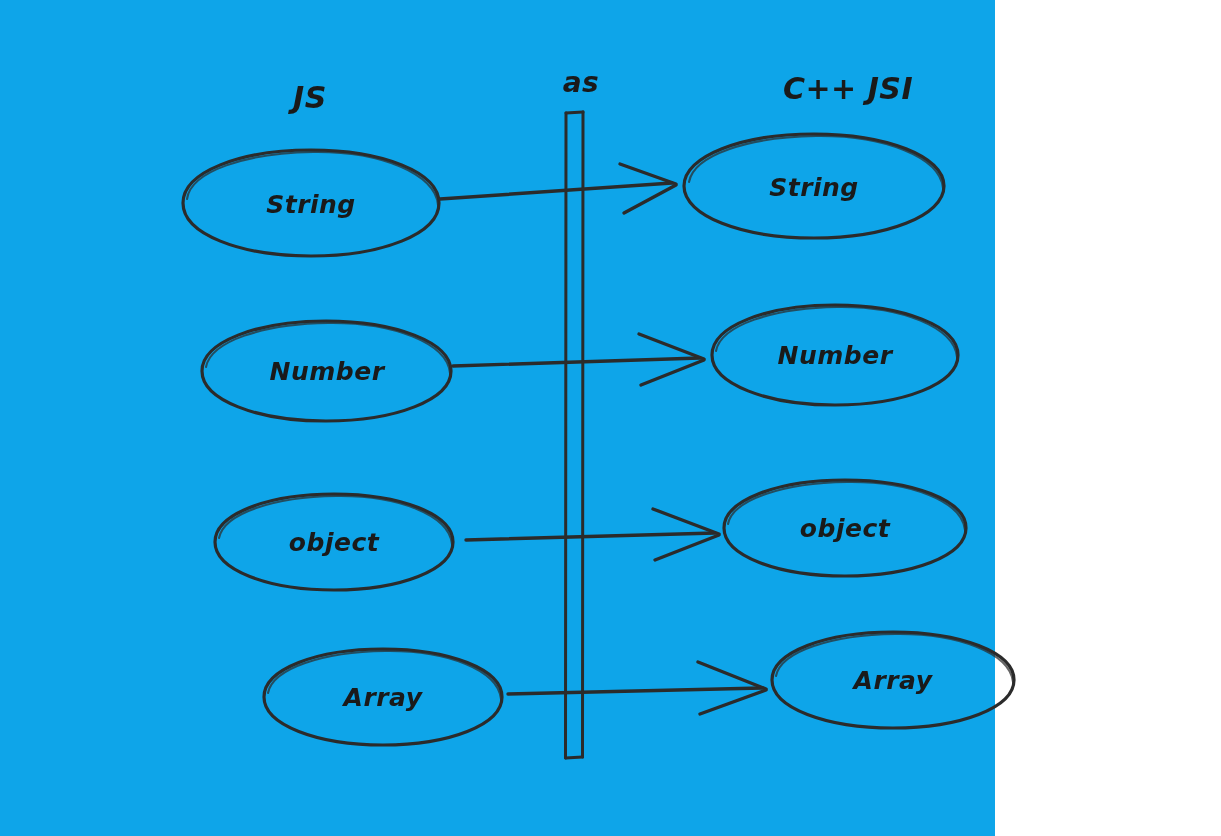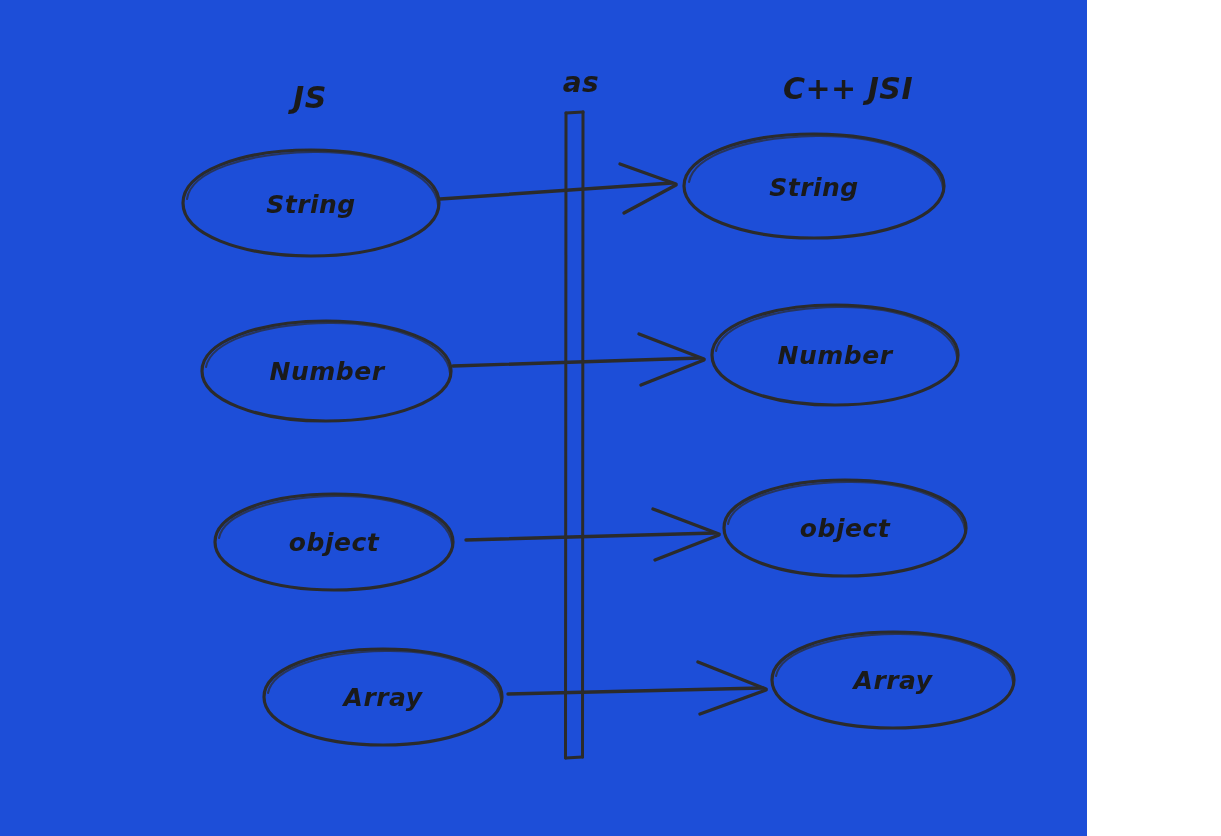--- a/index.html
+++ b/index.html
@@ -9,23 +9,23 @@
     background: #ffffff;
   }
   body {
     width: 1221px;
     height: 836px;
     overflow: hidden;
     font-family: "DejaVu Sans", sans-serif;
   }
   #diagram-root {
     position: relative;
-    width: 1087px;
+    width: 995px;
     height: 836px;
-    background: #1d4ed8;
+    background: #0ea5e9;
   }
   svg#diagram-canvas {
     position: absolute;
     top: 0;
     left: 0;
     width: 1221px;
     height: 836px;
     display: block;
   }
   .hand-text {

